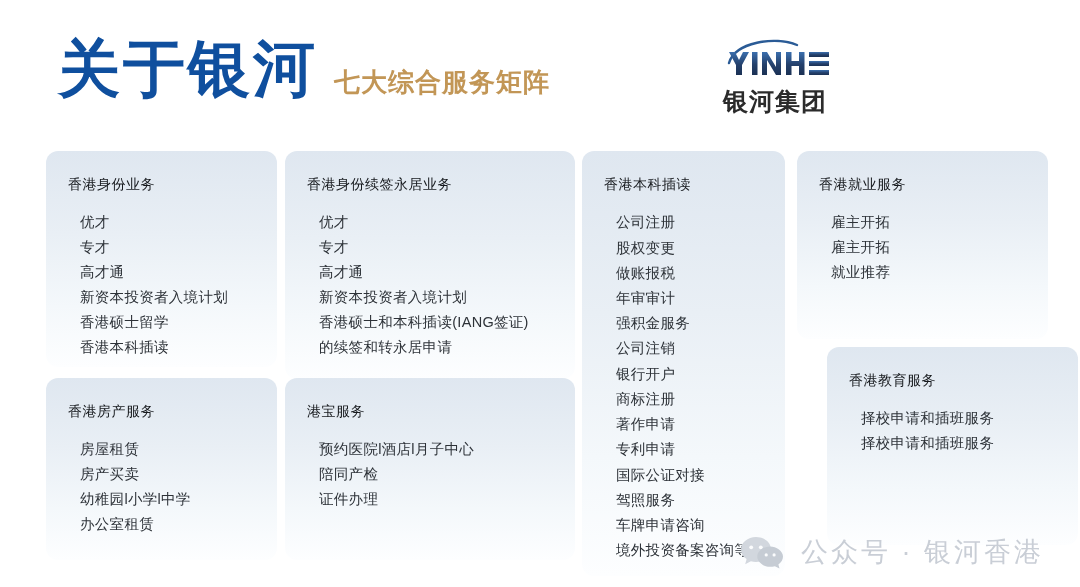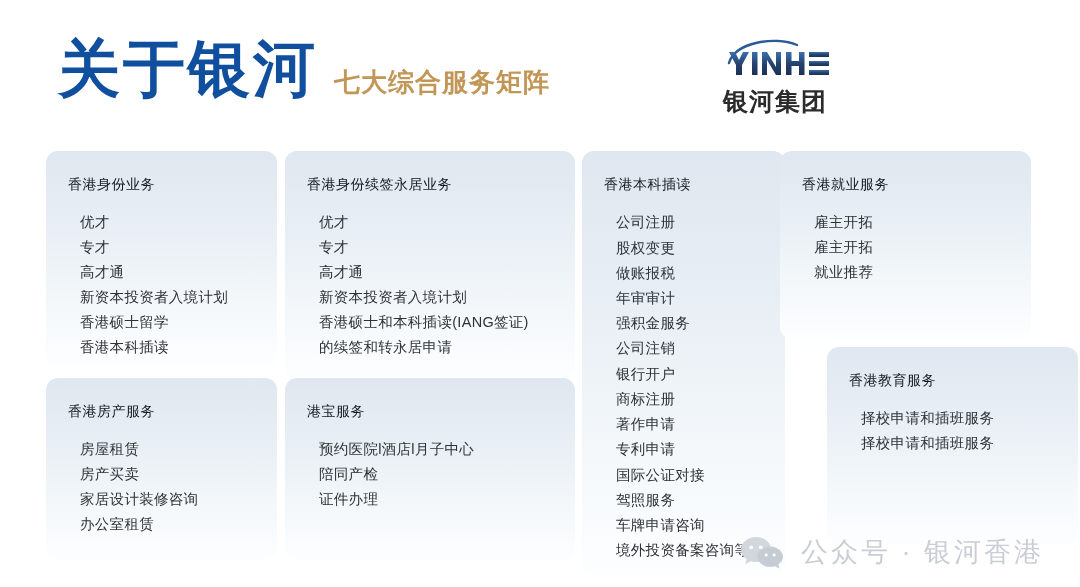--- a/index.html
+++ b/index.html
@@ -108,21 +108,21 @@
     color: #2d3238;
     line-height: 1.72;
     letter-spacing: 0.3px;
     white-space: nowrap;
   }
 
   
   #card-identity      { left: 0px;   top: 0px;   width: 231px; height: 216px; }
   #card-renewal       { left: 239px; top: 0px;   width: 290px; height: 228px; }
   #card-startup       { left: 536px; top: 0px;   width: 203px; height: 425px; }
-  #card-employment    { left: 734px; top: 0px;   width: 251px; height: 188px; }
+  #card-employment    { left: 751px; top: 0px;   width: 251px; height: 188px; }
   #card-property      { left: 0px;   top: 227px; width: 231px; height: 182px; }
   #card-maternity     { left: 239px; top: 227px; width: 290px; height: 182px; }
   #card-education     { left: 781px; top: 196px; width: 251px; height: 198px; }
 
   #card-startup .card-list li { line-height: 1.74; }
   #card-renewal .card-list li.wrap-line { white-space: nowrap; }
 
   
   .watermark {
     position: absolute;
@@ -235,21 +235,21 @@
       <li>雇主开拓</li>
       <li>就业推荐</li>
     </ul>
   </div>
 
   <div class="card" id="card-property">
     <h3 class="card-title">香港房产服务</h3>
     <ul class="card-list">
       <li>房屋租赁</li>
       <li>房产买卖</li>
-      <li>家居设计装修咨询</li>
+      <li>幼稚园l小学l中学</li>
       <li>办公室租赁</li>
     </ul>
   </div>
 
   <div class="card" id="card-maternity">
     <h3 class="card-title">港宝服务</h3>
     <ul class="card-list">
       <li>预约医院l酒店l月子中心</li>
       <li>陪同产检</li>
       <li>证件办理</li>

